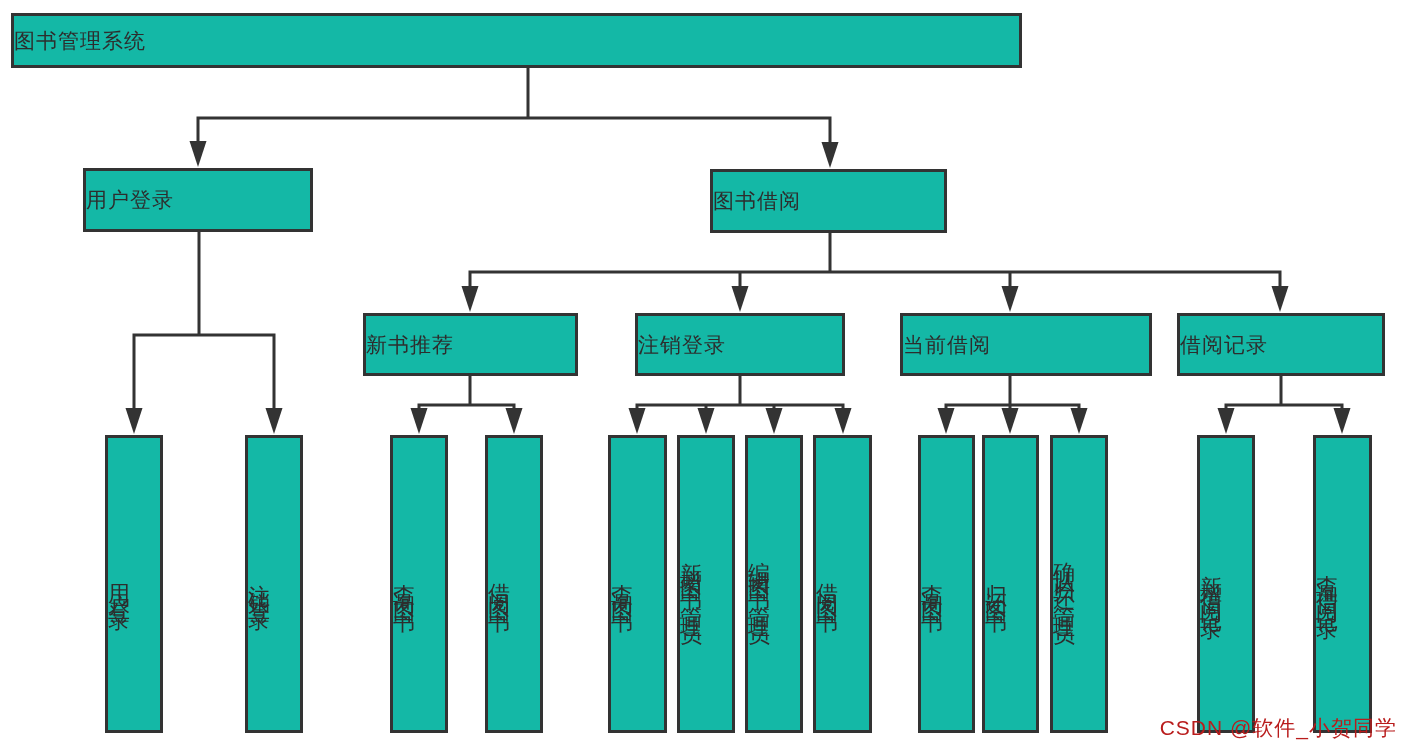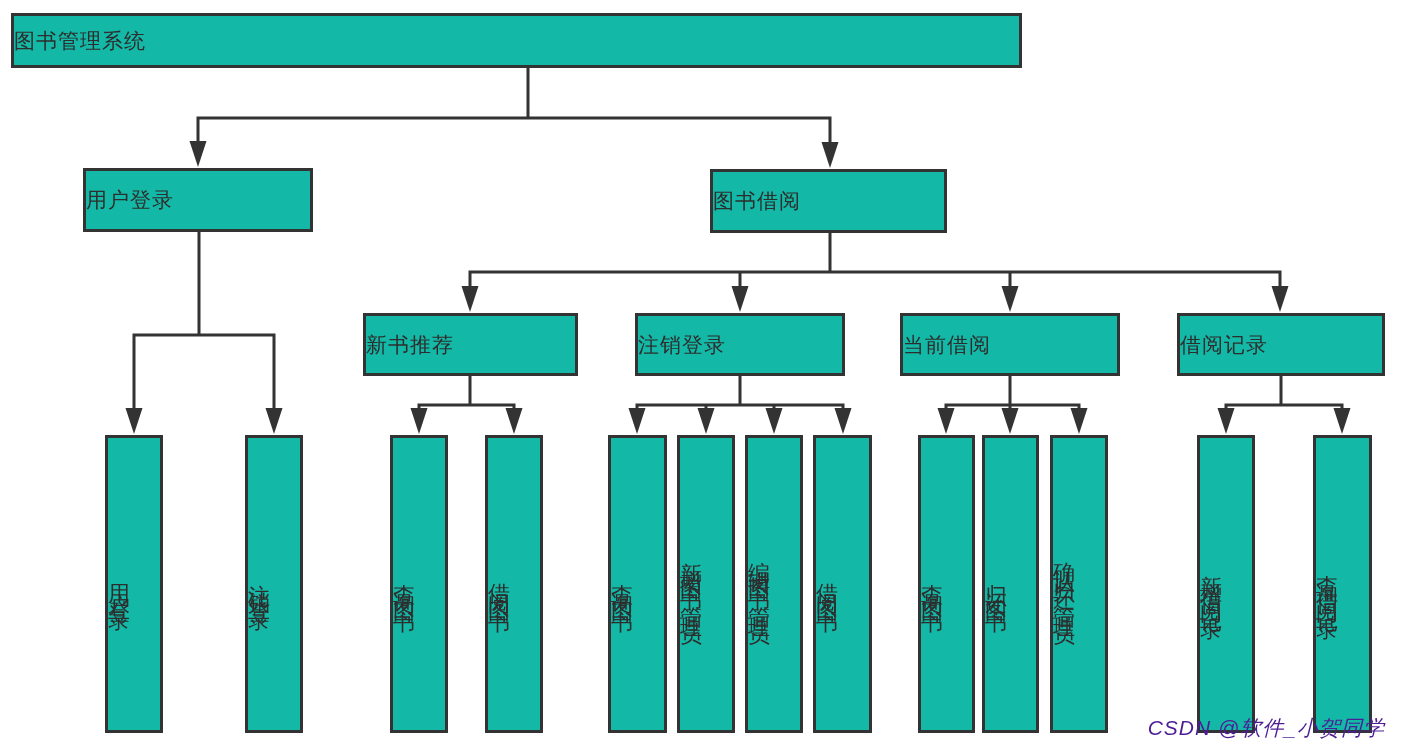--- a/index.html
+++ b/index.html
@@ -30,27 +30,26 @@
   .leaf .vtext {
     writing-mode: vertical-rl;
     text-orientation: mixed;
     font-size: 22px;
     line-height: 1;
     letter-spacing: 9px;
     max-height: 288px;
   }
   .watermark {
     position: absolute;
-    right: 20px;
+    right: 8px;
     bottom: 5px;
     font-size: 21px;
-    color: #4c1d95;
+    color: #b91c1c;
     letter-spacing: 1px;
     white-space: nowrap;
-    font-style: italic;
   }
 </style>
 </head>
 <body>
 
 <div class="canvas">
 
   <svg class="connectors" width="1405" height="747" viewBox="0 0 1405 747">
     <g stroke="#333333" stroke-width="3" fill="none">
       <g>
@@ -108,21 +107,21 @@
   <div class="node hnode" style="left:710px;top:169px;width:237px;height:64px">
     <span class="label">图书借阅</span>
   </div>
 
   <div class="node hnode" style="left:363px;top:313px;width:215px;height:63px">
     <span class="label">新书推荐</span>
   </div>
   <div class="node hnode" style="left:635px;top:313px;width:210px;height:63px">
     <span class="label">注销登录</span>
   </div>
-  <div class="node hnode" style="left:900px;top:313px;width:220px;height:63px">
+  <div class="node hnode" style="left:900px;top:313px;width:252px;height:63px">
     <span class="label">当前借阅</span>
   </div>
   <div class="node hnode" style="left:1177px;top:313px;width:208px;height:63px">
     <span class="label">借阅记录</span>
   </div>
 
   <div class="node leaf" style="left:105px;top:435px;width:58px;height:298px">
     <span class="vtext">用户登录</span>
   </div>
   <div class="node leaf" style="left:245px;top:435px;width:58px;height:298px">

